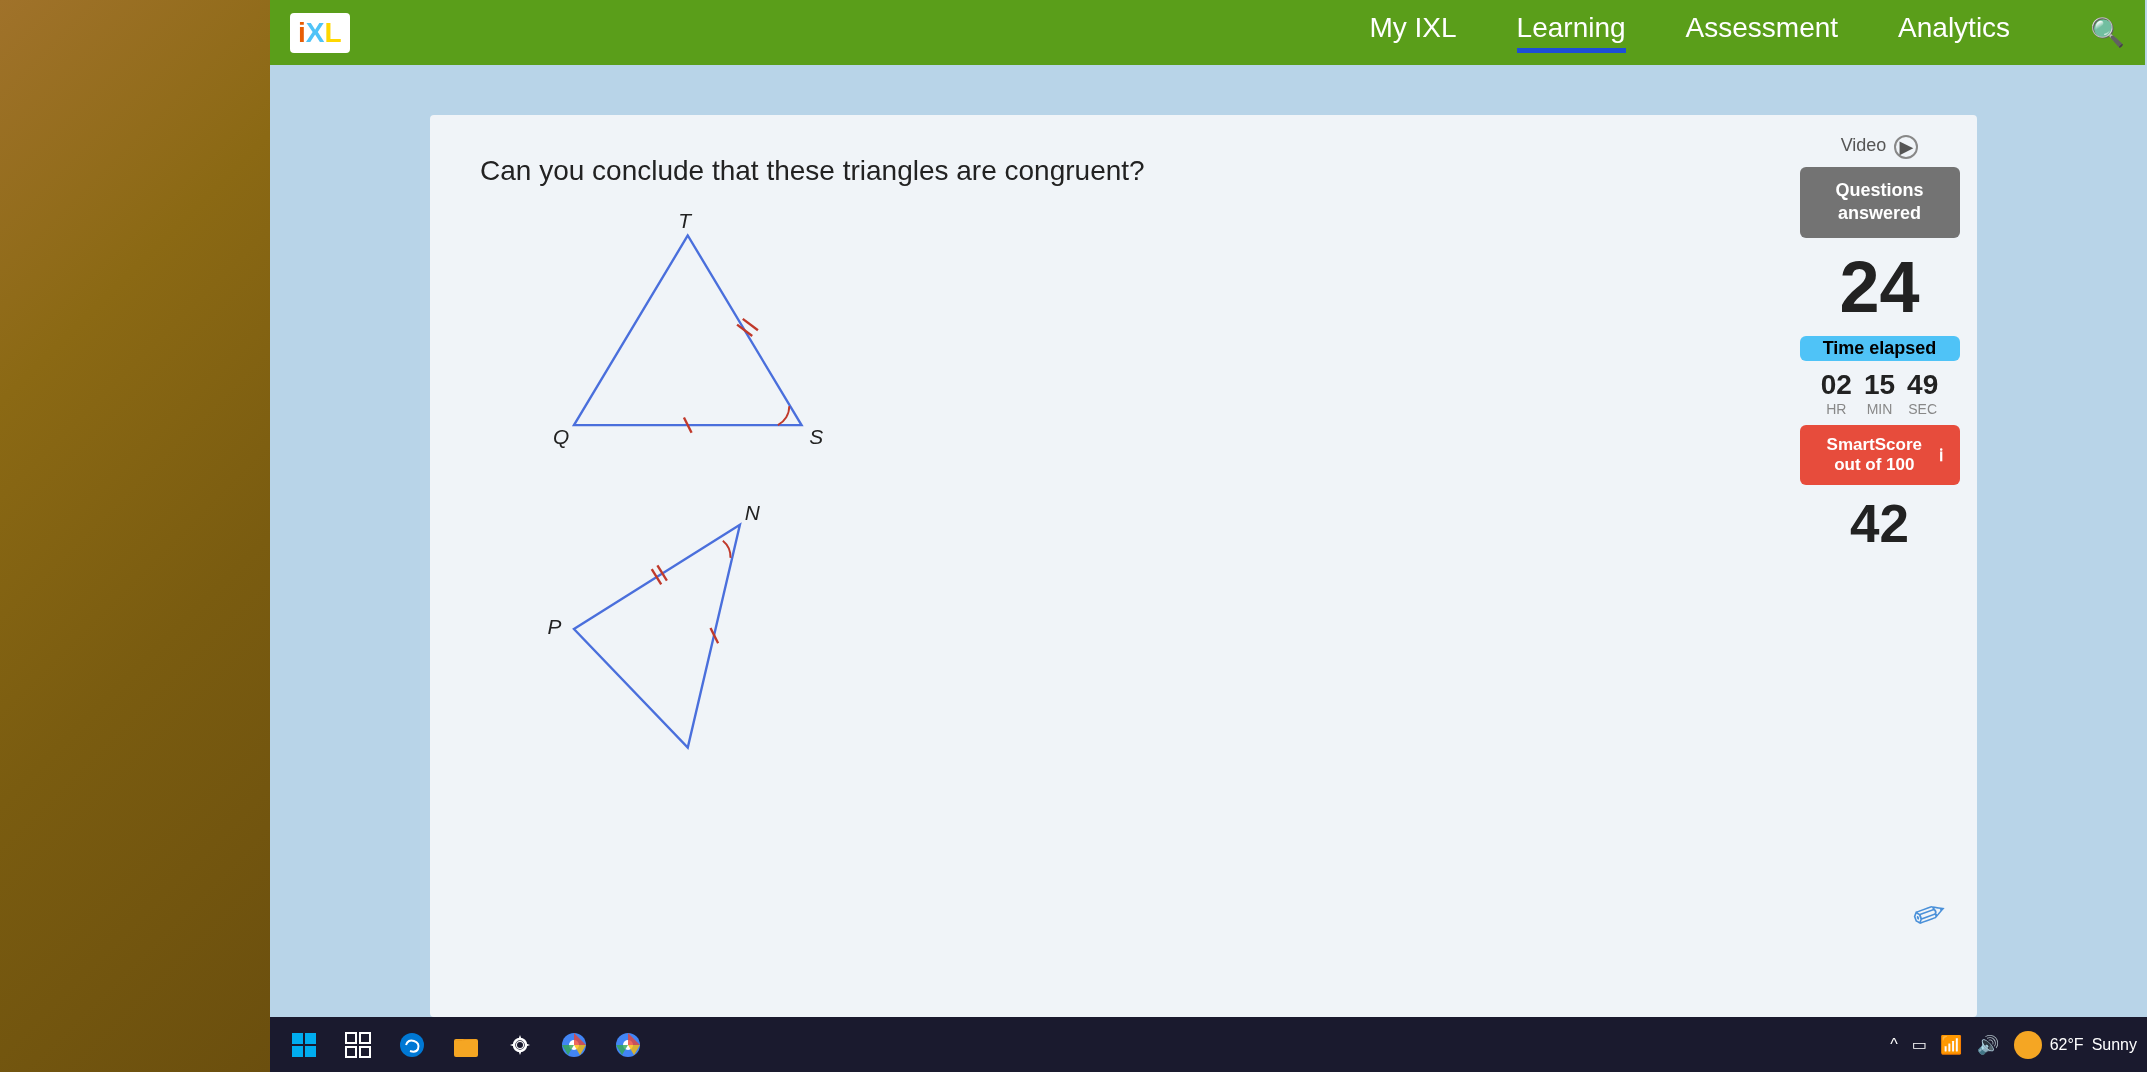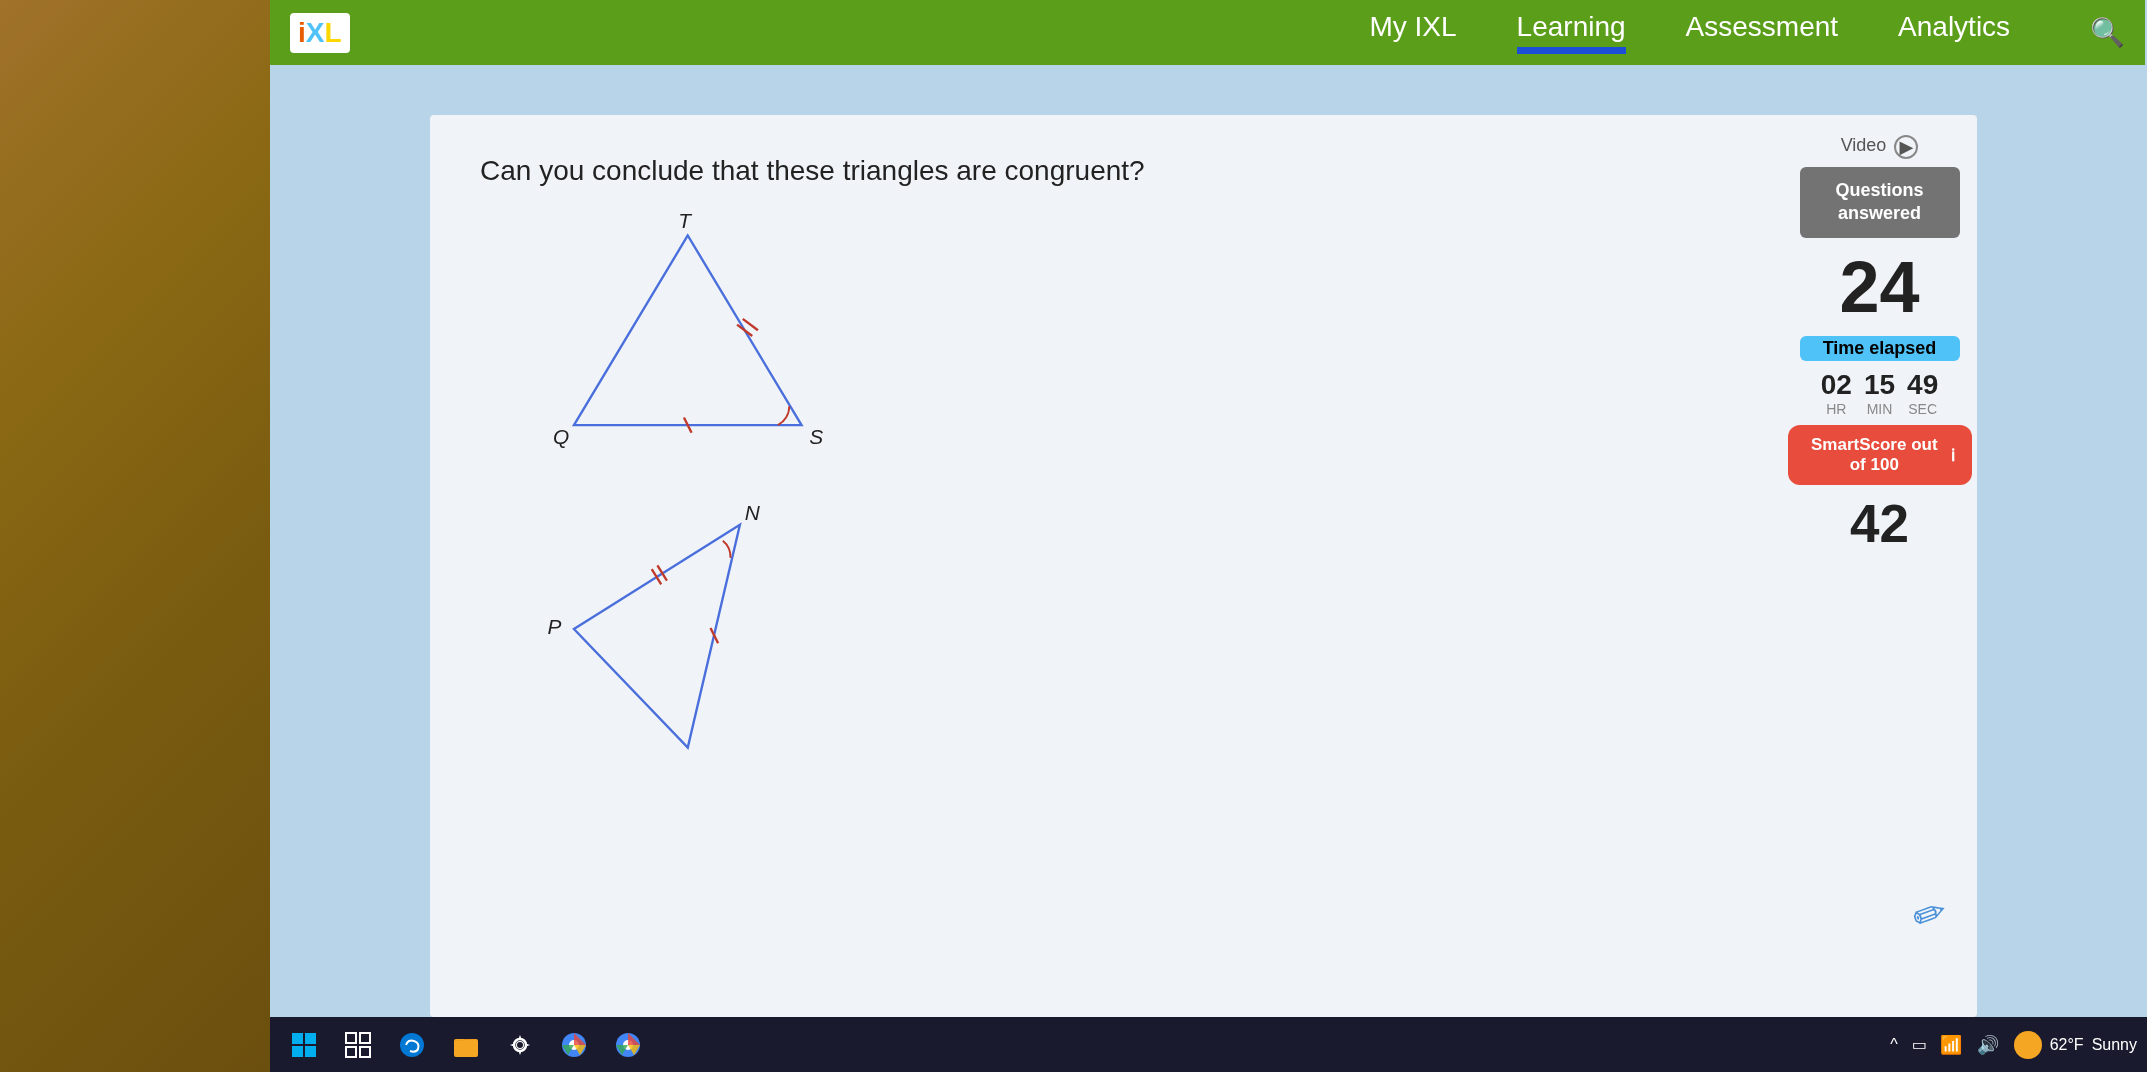--- a/index.html
+++ b/index.html
@@ -17,21 +17,21 @@
     
     .nav-bar { position: absolute; top: 0; left: 0; right: 2px; height: 65px; background: #5a9e1a; display: flex; align-items: center; padding: 0 20px; }
 
     .logo { background: white; padding: 4px 8px; border-radius: 4px; font-size: 28px; font-weight: 900; color: #5a9e1a; margin-right: 60px; }
     .logo span.i { color: #e85d04; }
     .logo span.x { color: #4fc3f7; }
     .logo span.l { color: #ffd700; }
 
     .nav-links { display: flex; gap: 60px; margin-left: auto; margin-right: 80px; }
     .nav-link { color: white; font-size: 28px; text-decoration: none; font-weight: 500; }
-    .nav-link.active { border-bottom: 7px solid #1d4ed8; padding-bottom: 4px; }
+    .nav-link.active { border-bottom: 5px solid #1d4ed8; padding-bottom: 4px; }
 
     .nav-icons { display: flex; gap: 20px; align-items: center; }
     .nav-icon { color: white; font-size: 28px; cursor: pointer; }
 
     
     .breadcrumb-bar { position: absolute; top: 65px; left: 0; right: 0; height: 50px; background: #e8f4fd; display: flex; align-items: center; padding: 0 20px; gap: 10px; font-size: 20px; }
     .breadcrumb-geometry { color: #4a90d9; }
     .breadcrumb-arrow { color: #888; }
     .breadcrumb-star { color: #f5a623; font-size: 22px; }
     .breadcrumb-lesson { color: #333; font-weight: 500; }
@@ -57,21 +57,21 @@
 
     .score-number { font-size: 72px; font-weight: 900; color: #222; text-align: center; }
 
     .time-elapsed-btn { background: #4fc3f7; color: #000000; border: none; border-radius: 6px; padding: 2px 16px; font-size: 18px; font-weight: bold; text-align: center; cursor: pointer; width: 160px; }
 
     .time-display { display: flex; gap: 12px; align-items: flex-end; justify-content: center; }
     .time-unit { display: flex; flex-direction: column; align-items: center; }
     .time-value { font-size: 28px; font-weight: bold; color: #222; }
     .time-label { font-size: 14px; color: #888; }
 
-    .smart-score-btn { background: #e74c3c; color: white; border: none; border-radius: 12px; padding: 10px 16px; font-size: 17px; font-weight: bold; text-align: center; cursor: pointer; width: 184px; display: flex; align-items: center; gap: 6px; justify-content: center; }
+    .smart-score-btn { background: #e74c3c; color: white; border: none; border-radius: 6px; padding: 10px 16px; font-size: 17px; font-weight: bold; text-align: center; cursor: pointer; width: 160px; display: flex; align-items: center; gap: 6px; justify-content: center; }
 
     .score-number2 { font-size: 53px; font-weight: 900; color: #222; text-align: right; }
 
     .pencil-icon { position: absolute; bottom: 80px; right: 30px; font-size: 40px; color: #4a90d9; transform: rotate(-20deg); cursor: pointer; }
 
     
     .taskbar { position: absolute; bottom: 0; left: 0; right: 0; height: 55px; background: #1a1a2e; display: flex; align-items: center; padding: 0 10px; gap: 6px; }
     .taskbar-icon { width: 48px; height: 48px; display: flex; align-items: center; justify-content: center; cursor: pointer; border-radius: 4px; }
     .tray-temp { display: flex; align-items: center; gap: 8px; }
     .weather-icon { width: 28px; height: 28px; background: #f5a623; border-radius: 50%; }

